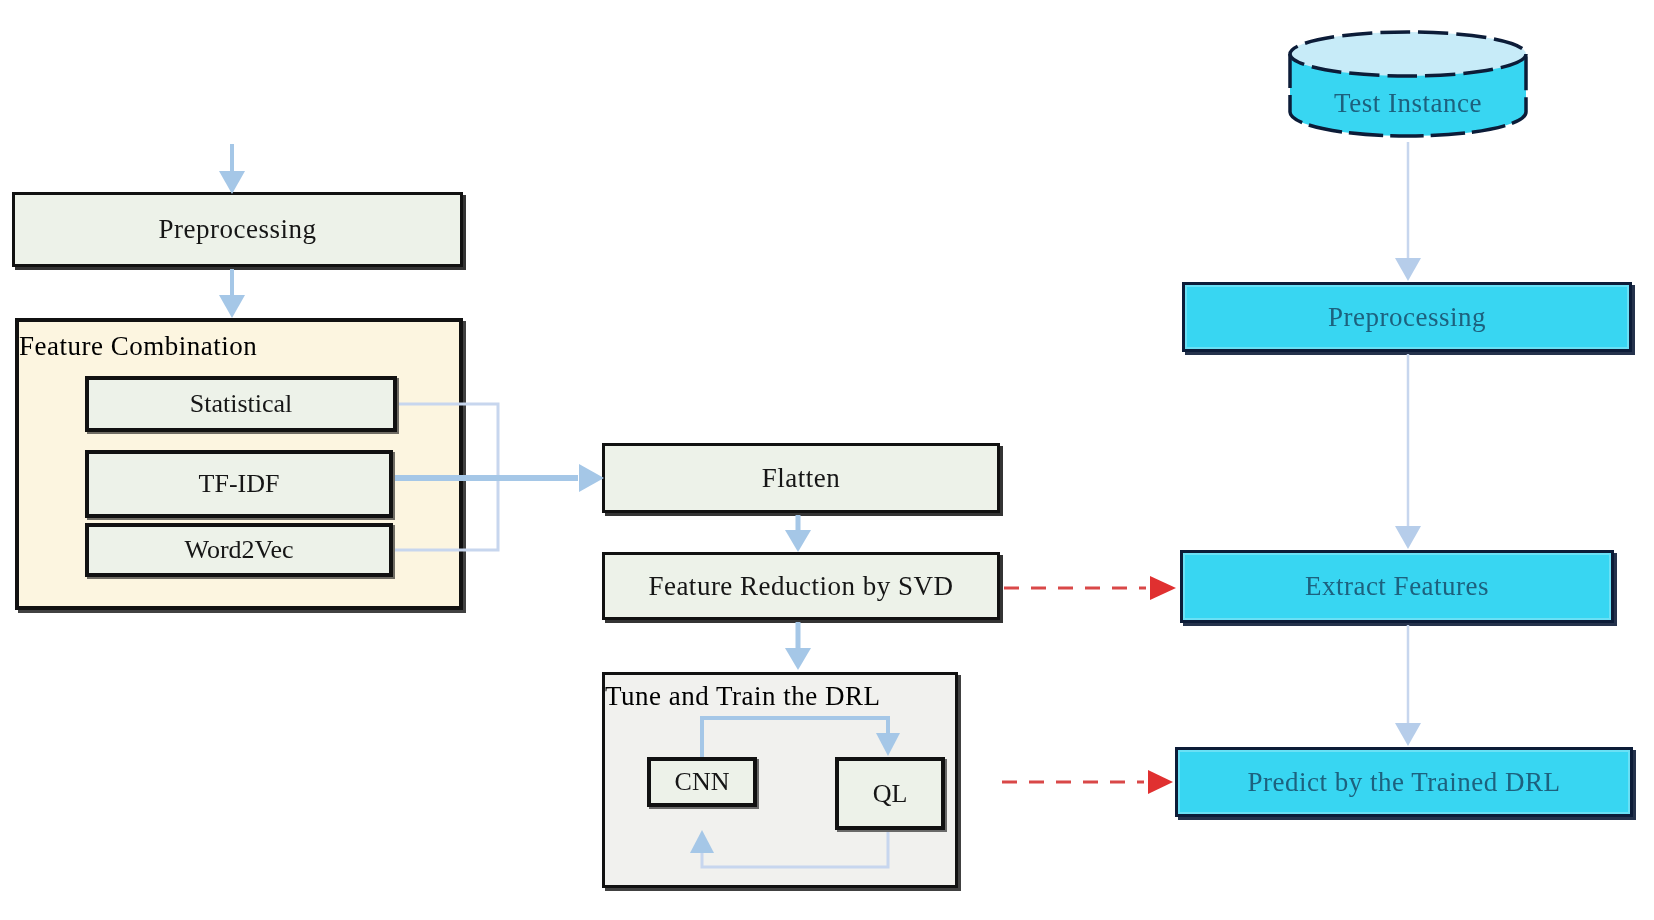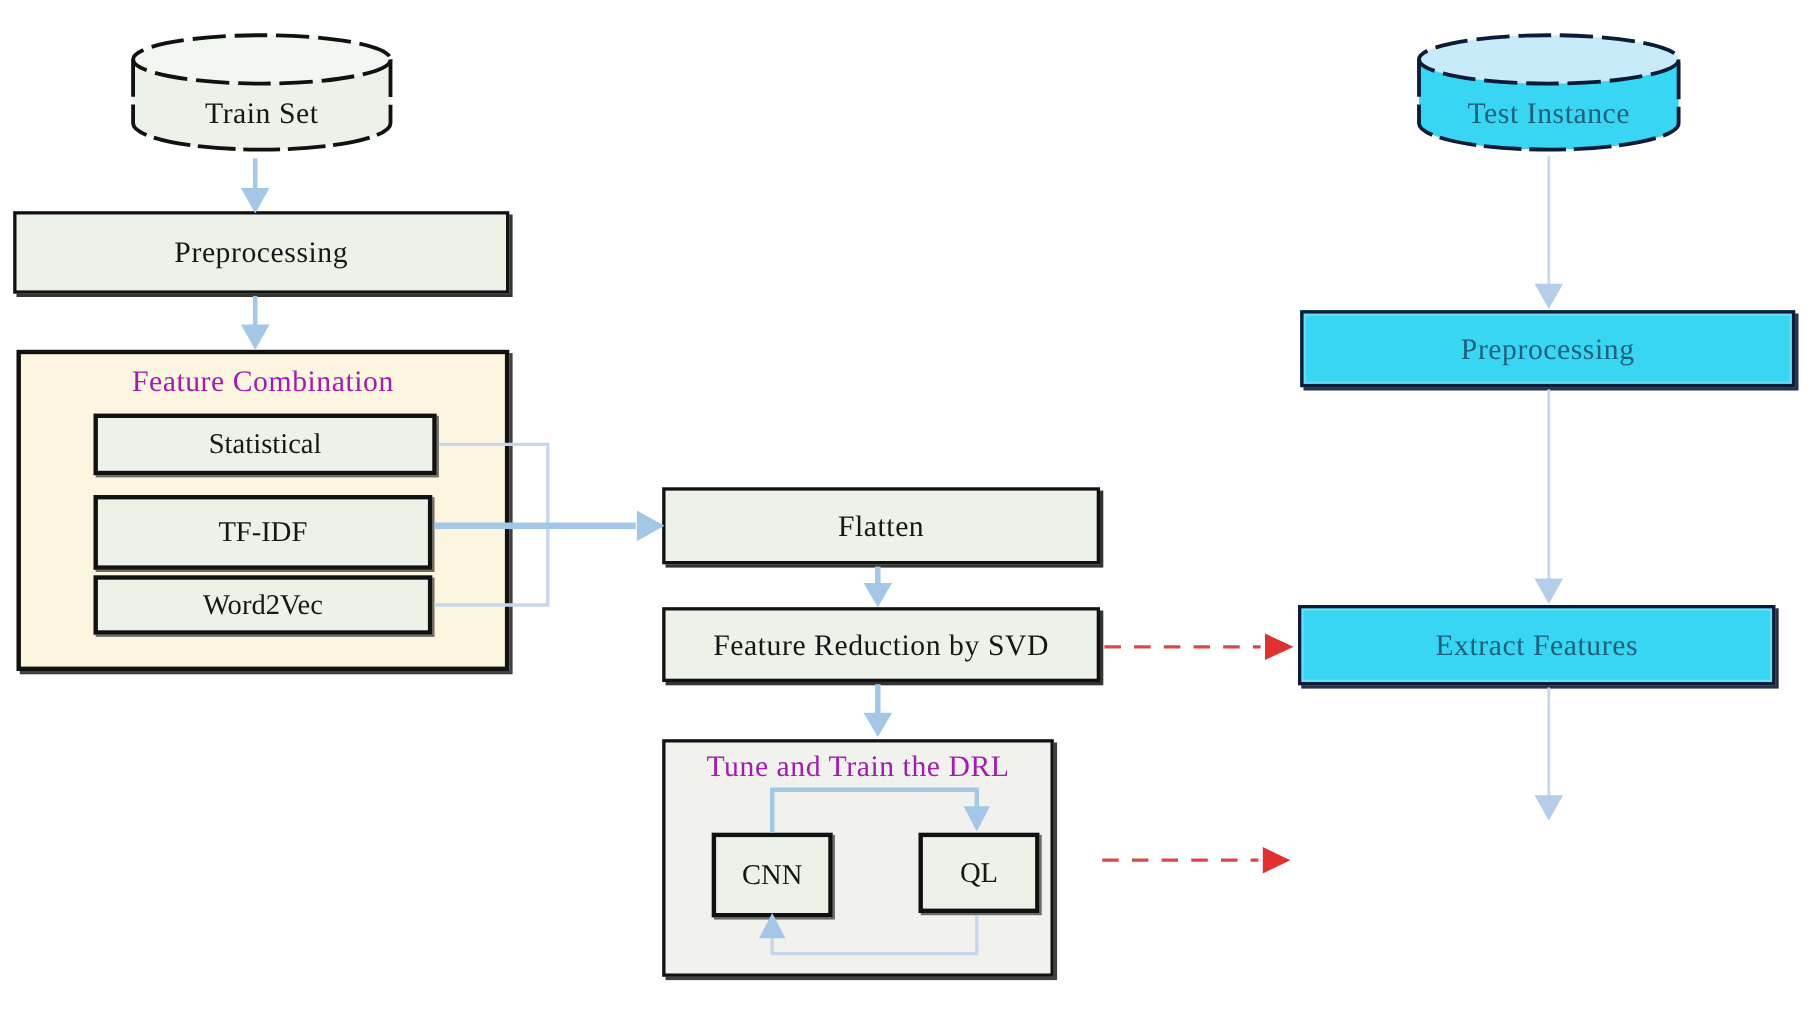--- a/index.html
+++ b/index.html
@@ -28,45 +28,38 @@
   .green-inner{background:var(--node_green);border:4px solid var(--ink);box-shadow:2px 2px 0 rgba(17,17,17,.6);}
   .cyanbox{
     background:var(--cyan);border:3px solid var(--cyan_border);
     box-shadow:3px 3px 0 rgba(12,28,56,.9), inset 0 0 0 2px rgba(255,255,255,.25);
     color:var(--cyan_text);
   }
   .panel{
     position:absolute;box-sizing:border-box;z-index:6;
   }
   .panel-title{
-    text-align:center;font-size:27px;letter-spacing:.5px;padding-top:9px;color:#a21caf;
+    text-align:left;font-size:27px;letter-spacing:.5px;padding-top:9px;color:#000000;
   }
   .lbl{font-size:27px;letter-spacing:.5px;line-height:1.05;}
   .lbl-sm{font-size:26px;}
   .cyl{position:absolute;z-index:10;}
   .cyl svg{position:absolute;left:0;top:0;}
   .cyl .cyl-label{
     position:absolute;left:0;right:0;top:36px;bottom:0;
     display:flex;align-items:center;justify-content:center;
     font-size:27px;letter-spacing:.5px;
   }
   #wires{position:absolute;left:0;top:0;z-index:20;pointer-events:none;}
 </style>
 </head>
 <body>
 
 <div id="stage">
 
-  <div class="cyl" style="left:118px;top:28px;width:240px;height:114px;">
-    <svg width="240" height="114" viewBox="0 0 240 114">
-      <path d="M3,26 L3,84 A117,24 0 0 0 237,84 L237,26" style="fill:var(--node_green);stroke:var(--ink);stroke-width:3.5;stroke-dasharray:34 7;"></path>
-      <ellipse cx="120" cy="26" rx="117" ry="22" style="fill:#f3f7f1;stroke:var(--ink);stroke-width:3.5;stroke-dasharray:30 8;"></ellipse>
-    </svg>
-    <div class="cyl-label">Train Set</div>
-  </div>
 
   <div class="node green lbl" style="left:12px;top:192px;width:451px;height:75px;">
     <span>Preprocessing</span>
   </div>
 
   <div class="panel" style="left:15px;top:318px;width:448px;height:292px;background:var(--cream);border:4px solid var(--ink);box-shadow:3px 3px 0 rgba(17,17,17,.8);">
     <div class="panel-title">Feature Combination</div>
   </div>
 
   <div class="node green-inner lbl-sm" style="left:85px;top:376px;width:312px;height:56px;">
@@ -86,21 +79,21 @@
   </div>
 
   <div class="node green lbl" style="left:602px;top:552px;width:398px;height:68px;">
     <span>Feature Reduction by SVD</span>
   </div>
 
   <div class="panel" style="left:602px;top:672px;width:356px;height:216px;background:var(--panel_gray);border:3px solid var(--ink);box-shadow:3px 3px 0 rgba(17,17,17,.8);">
     <div class="panel-title" style="padding-top:6px;">Tune and Train the DRL</div>
   </div>
 
-  <div class="node green-inner lbl-sm" style="left:647px;top:757px;width:110px;height:77px;">
+  <div class="node green-inner lbl-sm" style="left:647px;top:757px;width:110px;height:50px;">
     <span>CNN</span>
   </div>
 
   <div class="node green-inner lbl-sm" style="left:835px;top:757px;width:110px;height:73px;">
     <span>QL</span>
   </div>
 
   <div class="cyl" style="left:1287px;top:28px;width:242px;height:114px;">
     <svg width="242" height="114" viewBox="0 0 242 114">
       <path d="M3,26 L3,84 A118,24 0 0 0 239,84 L239,26" style="fill:var(--cyan);stroke:var(--cyan_border);stroke-width:3.5;stroke-dasharray:34 7;"></path>
@@ -110,20 +103,23 @@
   </div>
 
   <div class="node cyanbox lbl" style="left:1182px;top:282px;width:450px;height:70px;">
     <span>Preprocessing</span>
   </div>
 
   <div class="node cyanbox lbl" style="left:1180px;top:550px;width:434px;height:73px;">
     <span>Extract Features</span>
   </div>
 
+  <div class="node cyanbox lbl" style="left:1175px;top:747px;width:458px;height:70px;">
+    <span>Predict by the Trained DRL</span>
+  </div>
 
   <svg id="wires" width="1654" height="920" viewBox="0 0 1654 920">
 
     <g>
       <line x1="232" y1="144" x2="232" y2="174" style="stroke:var(--arrow_blue);stroke-width:4;"></line>
       <polygon points="232,194 219,171 245,171" style="fill:var(--arrow_blue);"></polygon>
     </g>
 
     <g>
       <line x1="232" y1="269" x2="232" y2="298" style="stroke:var(--arrow_blue);stroke-width:4;"></line>

